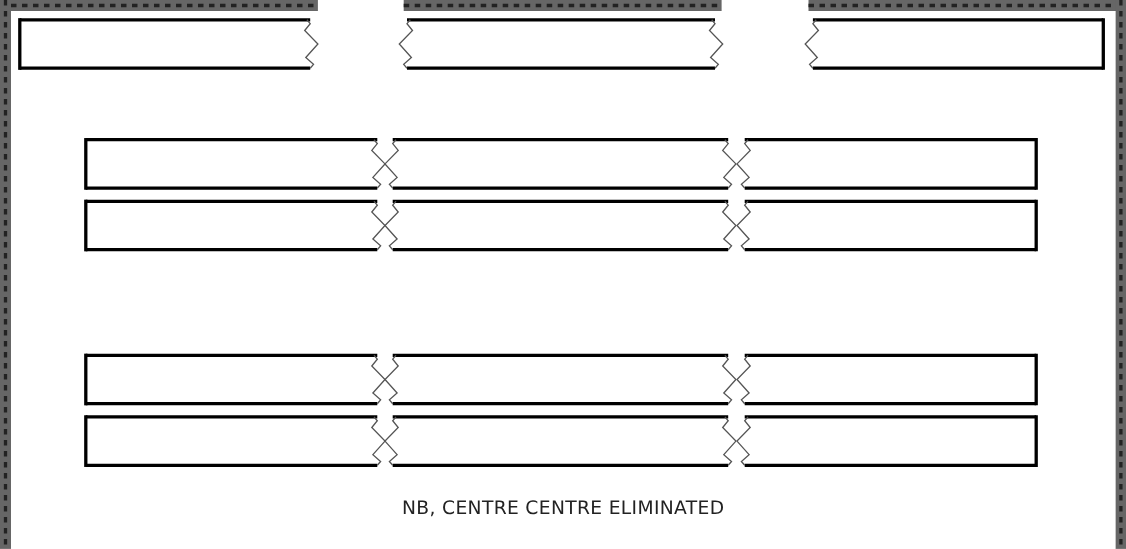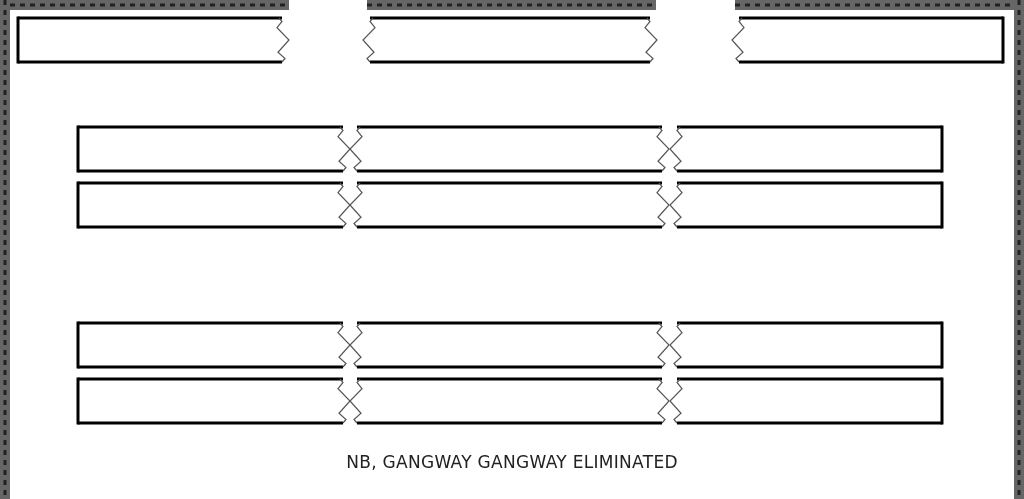--- a/index.html
+++ b/index.html
@@ -140,13 +140,13 @@
         <g>
           <line x1="677" y1="379" x2="942" y2="379" stroke="#000000" stroke-width="3"></line>
           <line x1="677" y1="423" x2="942" y2="423" stroke="#000000" stroke-width="3"></line>
           <path d="M680.0 379.0 L677.0 382.5 L682.0 388.7 L670.0 401.0 L681.0 413.3 L674.0 419.5 L677.0 423.0" fill="none" stroke="#555555" stroke-width="1.2"></path>
           <line x1="942" y1="377.5" x2="942" y2="424.5" stroke="#000000" stroke-width="3"></line>
         </g>
       </g>
     </g>
 </svg>
 
-<div class="note">NB, GANGWAY GANGWAY ELIMINATED</div>
+<div class="note">NB, CENTRE CENTRE ELIMINATED</div>
 
 </body></html>

